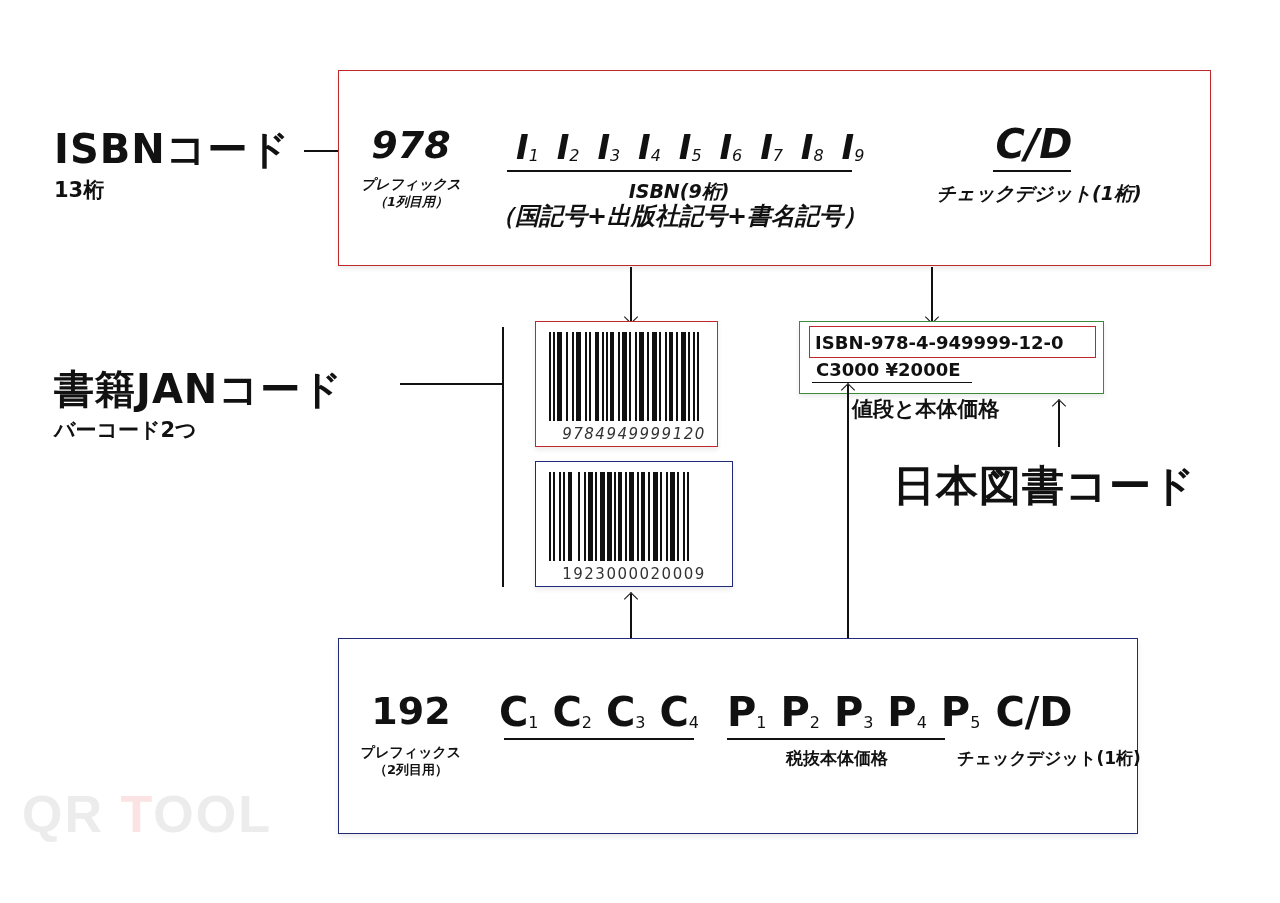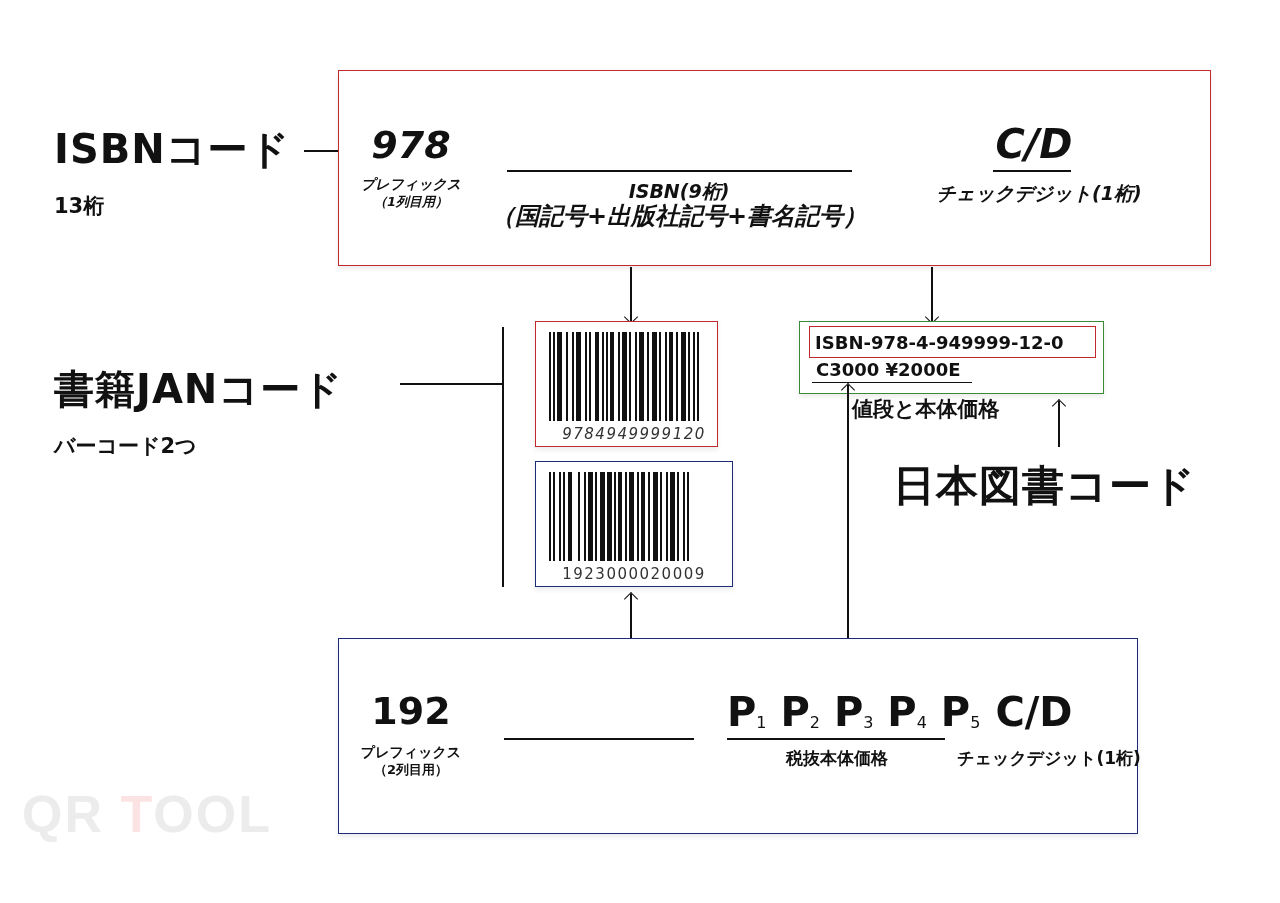--- a/index.html
+++ b/index.html
@@ -14,21 +14,21 @@
   .center { text-align: center; }
   .line { position: absolute; background: #111; }
   .arrow-down::after, .arrow-up::after {
     content: ""; position: absolute; left: 50%; width: 9px; height: 9px;
     border-right: 1.8px solid #111; border-bottom: 1.8px solid #111;
     transform: translateX(-50%) rotate(45deg); margin-left: 0;
   }
   .arrow-down::after { bottom: 0; }
   .arrow-up::after { top: 0; transform: translateX(-50%) rotate(-135deg); }
   .big-label { font-size: 40px; font-weight: bold; letter-spacing: 1px; }
-  .sub-label { font-size: 21px; font-weight: bold; margin-top: 16px; }
+  .sub-label { font-size: 21px; font-weight: bold; }
   .digit-row { font-size: 34px; font-weight: bold; white-space: nowrap; }
   .digit-row sub { font-size: 16px; font-weight: normal; vertical-align: baseline; position: relative; top: 2px; margin-right: 6px; }
   .sep { position: absolute; height: 1.5px; background: #111; }
   .small { font-size: 14px; font-weight: bold; line-height: 18px; }
   .med { font-size: 19px; font-weight: bold; line-height: 25px; }
   .barcode { position: absolute; display: flex; align-items: stretch; }
   .barcode span { display: block; background: #111; }
   .barcode-num { position: absolute; font-family: "DejaVu Sans", sans-serif; font-size: 15px; letter-spacing: 1.5px; color: #333; text-align: center; }
   .watermark { font-family: "Liberation Sans", sans-serif; font-weight: bold; font-size: 52px; color: #ececec; letter-spacing: 2px; }
   .watermark .accent { color: #fbe3e3; }
@@ -40,20 +40,31 @@
 <div class="abs sub-label" style="left:54px; top:176px;">13桁</div>
 <div class="line" style="left:304px; top:150px; width:36px; height:1.5px;"></div>
 
 <div class="frame red" style="left:338px; top:70px; width:873px; height:196px;">
   <div class="abs digit-row center" style="left:22px; top:52px; width:100px; font-size:38px;">978</div>
   <div class="abs small center" style="left:2px; top:104px; width:140px;">
     <div>プレフィックス</div>
     <div style="font-size:13px;">（1列目用）</div>
   </div>
 
+  <div class="abs digit-row" style="left:177px; top:56px;">
+    <span>I</span><sub>1</sub>
+    <span>I</span><sub>2</sub>
+    <span>I</span><sub>3</sub>
+    <span>I</span><sub>4</sub>
+    <span>I</span><sub>5</sub>
+    <span>I</span><sub>6</sub>
+    <span>I</span><sub>7</sub>
+    <span>I</span><sub>8</sub>
+    <span>I</span><sub>9</sub>
+  </div>
   <div class="sep" style="left:168px; top:99px; width:345px;"></div>
   <div class="abs med center" style="left:100px; top:108px; width:480px;">
     <div>ISBN(9桁)</div>
     <div style="font-size:24px;">（国記号+出版社記号+書名記号）</div>
   </div>
 
   <div class="abs digit-row center" style="left:620px; top:50px; width:150px; font-size:40px;">C/D</div>
   <div class="sep" style="left:654px; top:99px; width:78px;"></div>
   <div class="abs med center" style="left:560px; top:110px; width:280px;">チェックデジット(1桁)</div>
 </div>
@@ -143,20 +154,26 @@
 
 <div class="line arrow-up" style="left:630px; top:594px; width:1.8px; height:45px; background:#111;"></div>
 
 <div class="frame blue" style="left:338px; top:638px; width:800px; height:196px;">
   <div class="abs digit-row center" style="left:22px; top:50px; width:100px; font-size:38px;">192</div>
   <div class="abs small center" style="left:2px; top:104px; width:140px;">
     <div>プレフィックス</div>
     <div style="font-size:13px;">（2列目用）</div>
   </div>
 
+  <div class="abs digit-row" style="left:160px; top:50px; font-size:40px;">
+    <span>C</span><sub style="margin-right:0">1</sub>
+    <span>C</span><sub style="margin-right:0">2</sub>
+    <span>C</span><sub style="margin-right:0">3</sub>
+    <span>C</span><sub style="margin-right:0">4</sub>
+  </div>
   <div class="sep" style="left:165px; top:99px; width:190px;"></div>
 
   <div class="abs digit-row" style="left:388px; top:50px; font-size:40px;">
     <span>P</span><sub style="margin-right:0">1</sub>
     <span>P</span><sub style="margin-right:0">2</sub>
     <span>P</span><sub style="margin-right:0">3</sub>
     <span>P</span><sub style="margin-right:0">4</sub>
     <span>P</span><sub style="margin-right:0">5</sub>
   </div>
   <div class="sep" style="left:388px; top:99px; width:218px;"></div>

